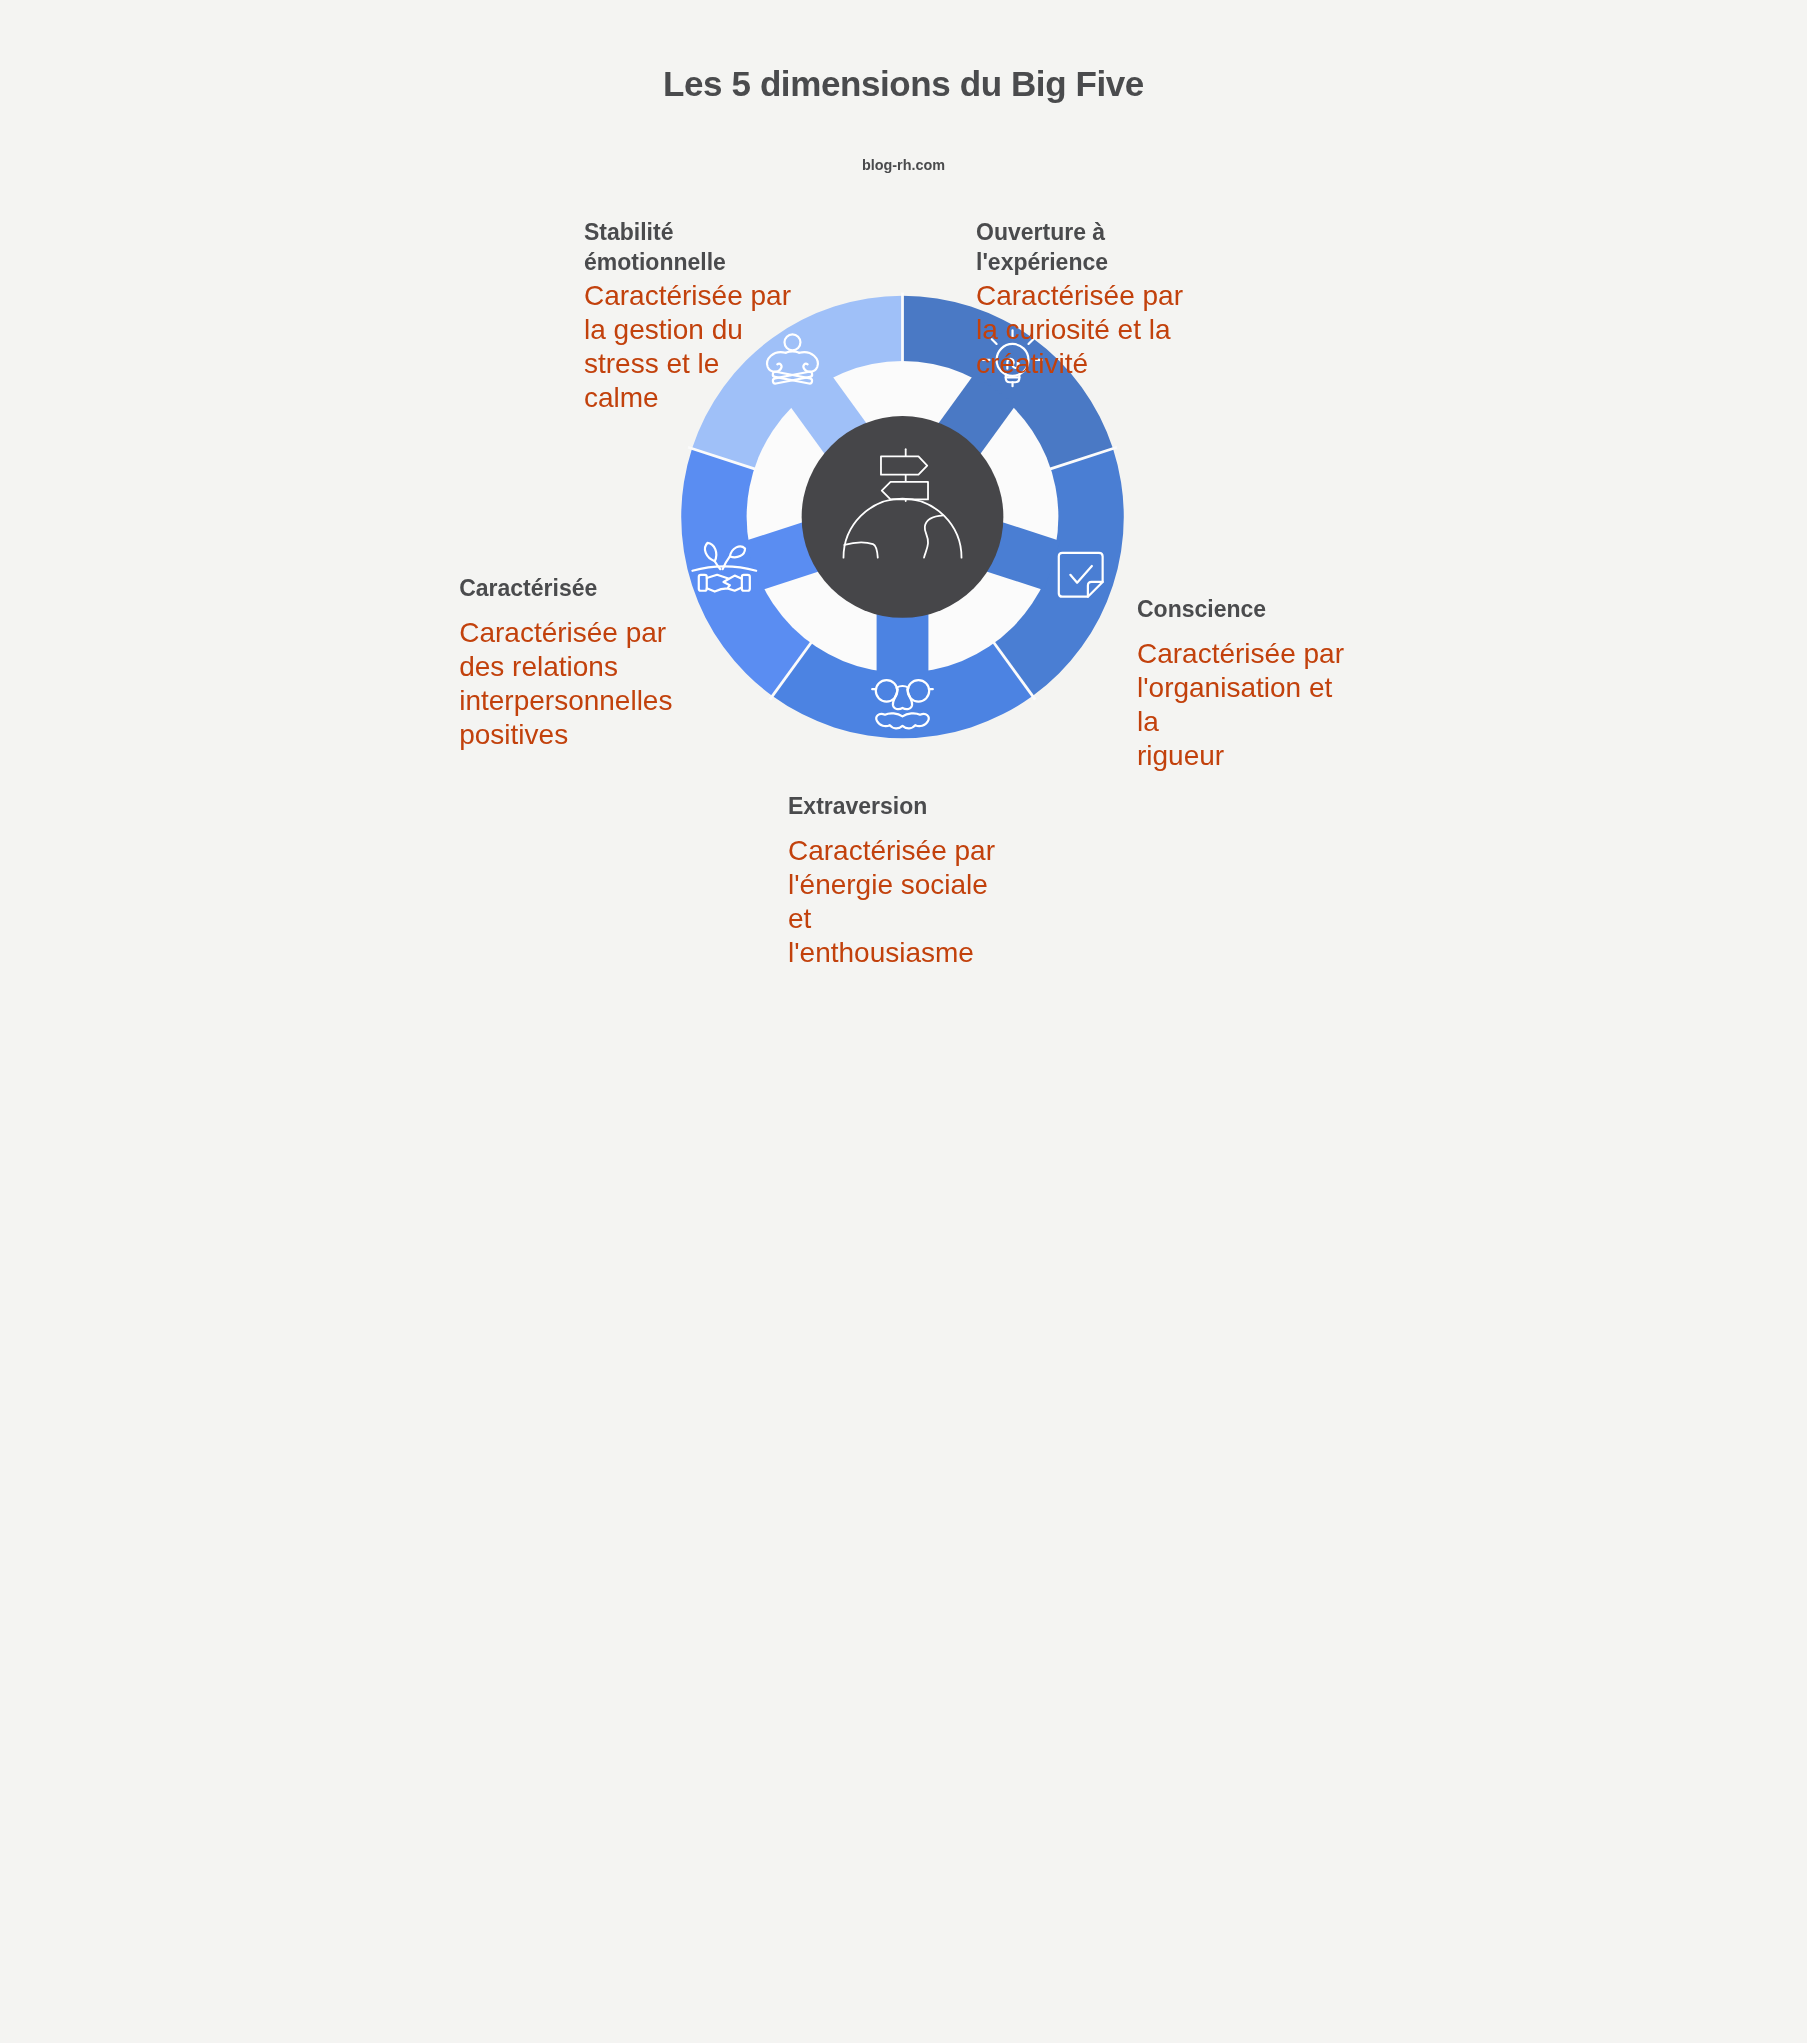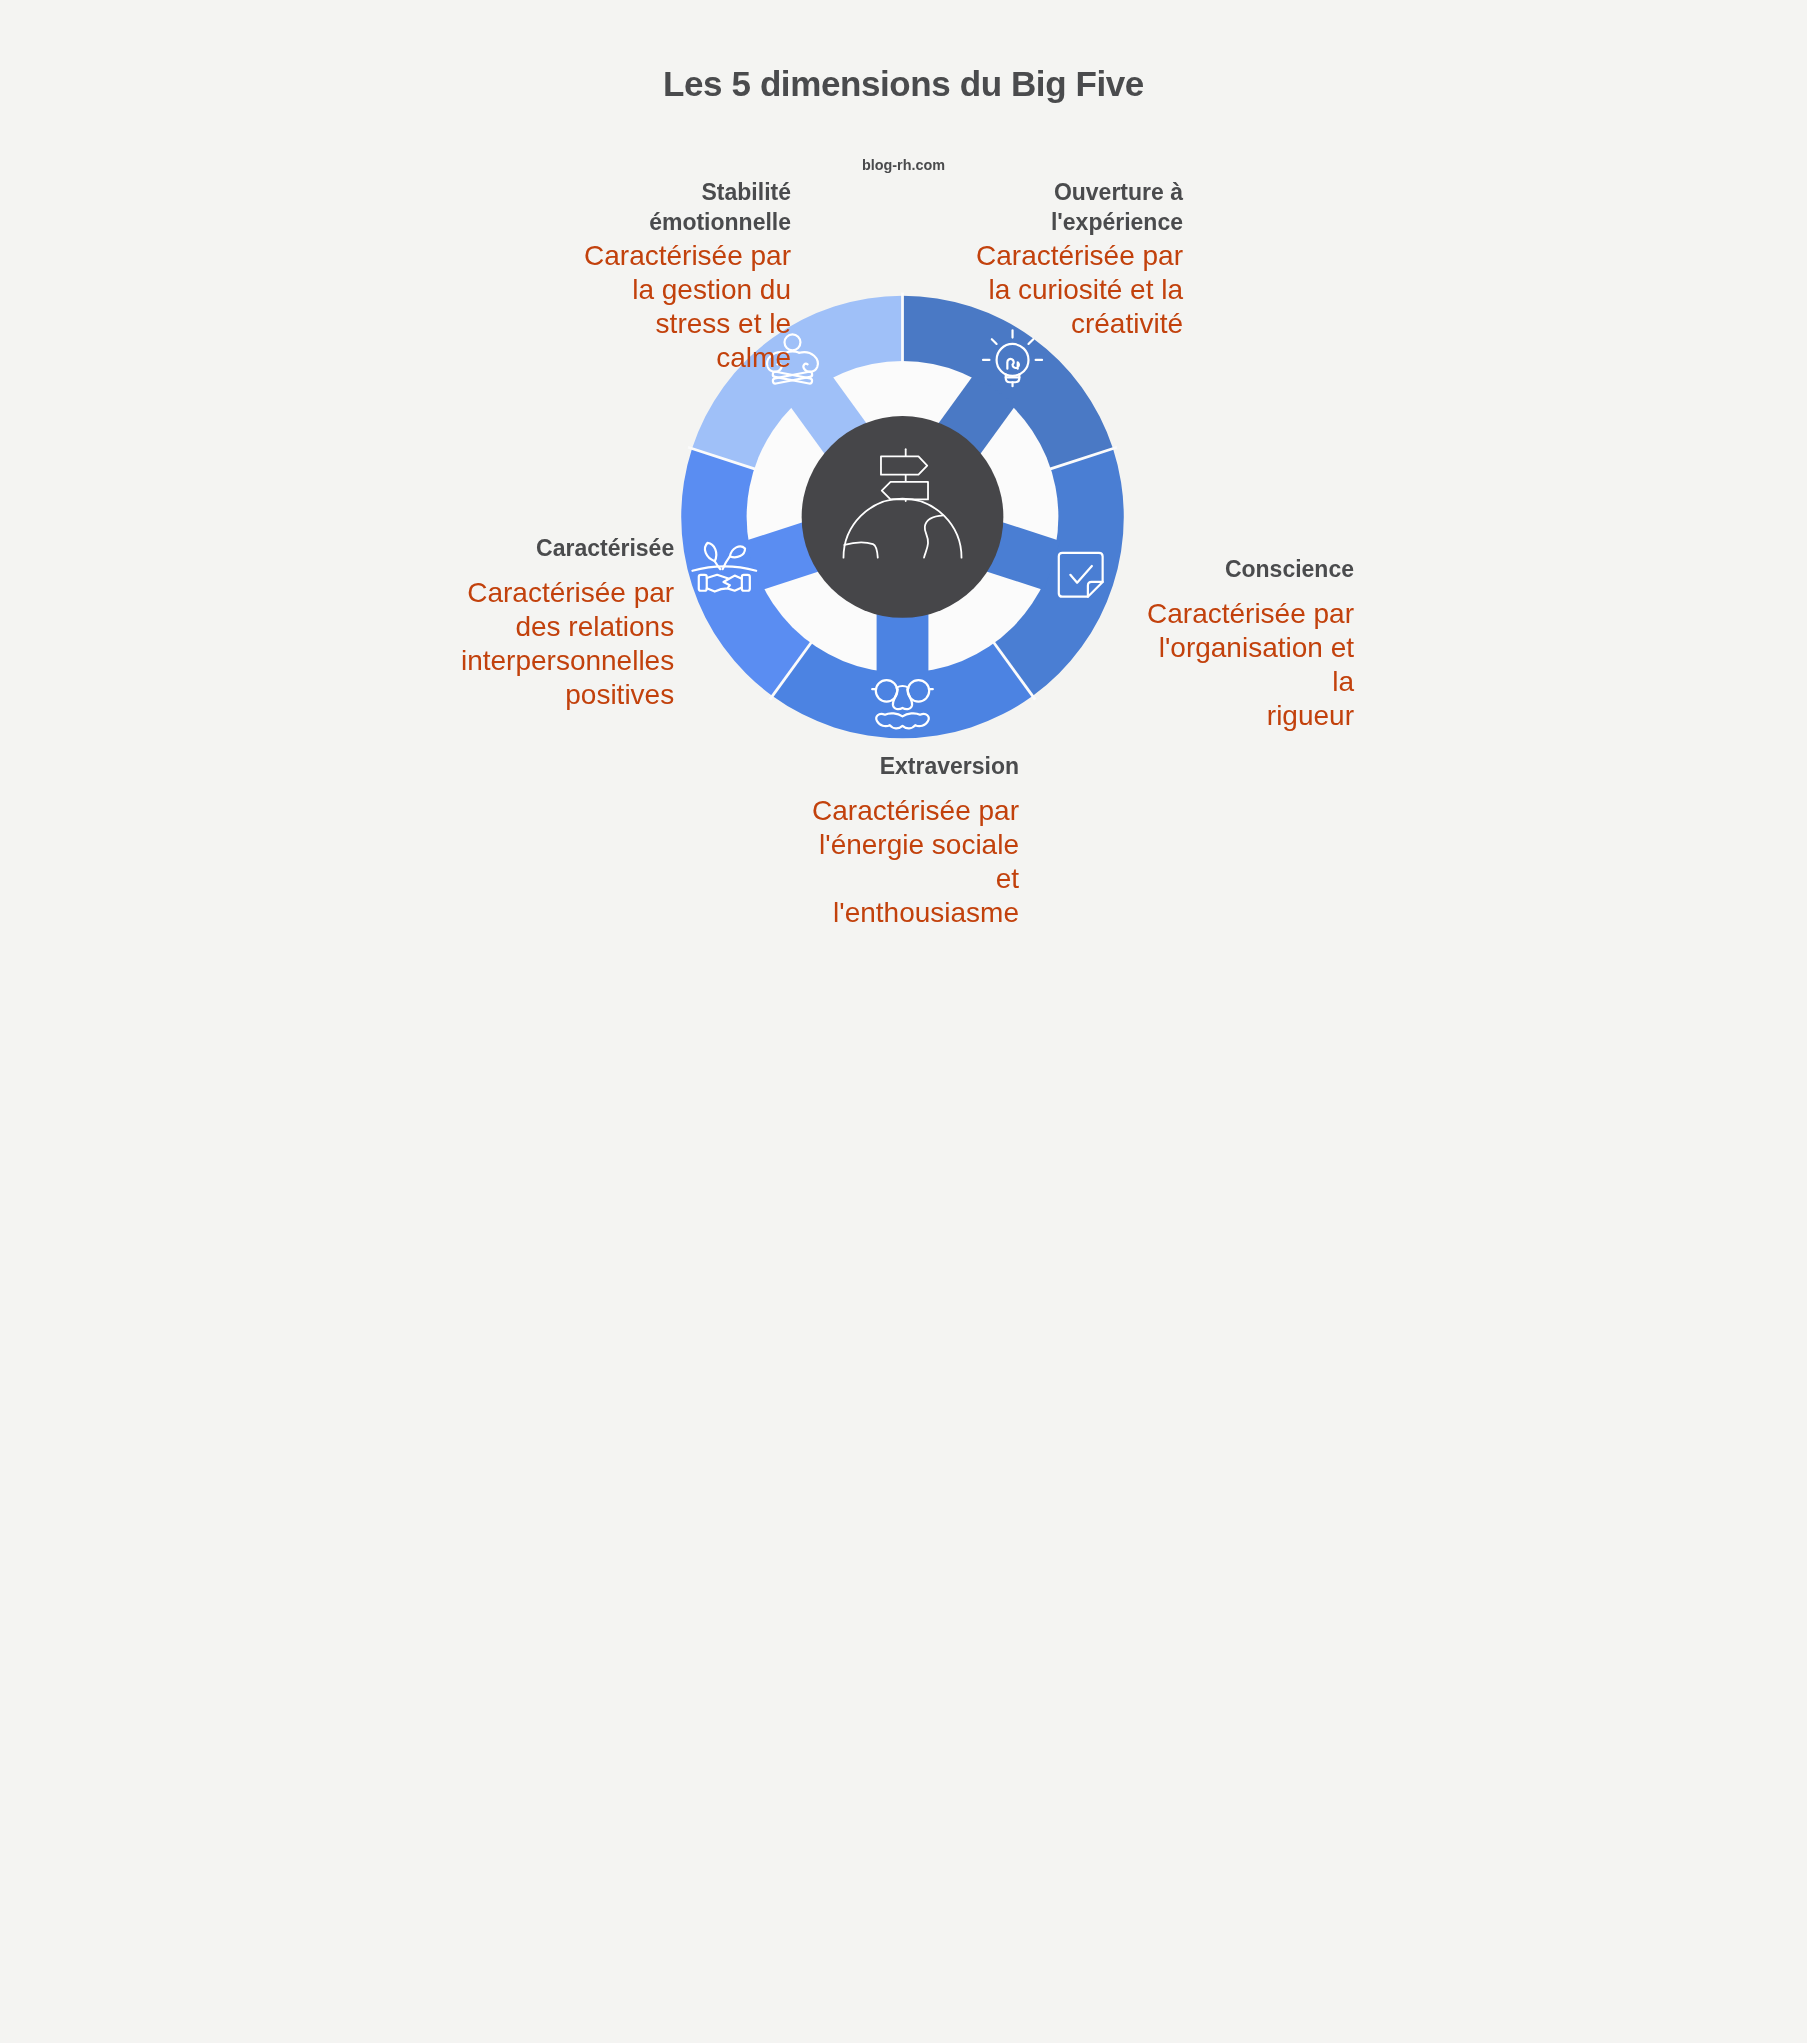--- a/index.html
+++ b/index.html
@@ -1,21 +1,21 @@
 <!DOCTYPE html>
 <html lang="fr" style="font-size:12.8px"><head>
 <meta charset="utf-8">
 <style>
   html,body{margin:0;padding:0;background:#f4f4f2;font-family:"Liberation Sans","DejaVu Sans",sans-serif;}
   .stage{position:relative;width:903px;height:1022px;margin:0 auto;background:#f4f4f2;overflow:hidden;}
   .stage svg.donut{position:absolute;left:0;top:0;width:100%;height:100%;display:block;}
   .title{position:absolute;left:0;right:0;top:64px;text-align:center;font-size:35px;font-weight:bold;
          color:#4a4b4d;letter-spacing:-0.4px;}
   .subtitle{position:absolute;left:0;right:0;top:118px;text-align:center;font-size:14.4px;font-weight:bold;color:#4a4b4d;margin-top:39px;}
-  .dim-label{position:absolute;text-align:right;}
+  .dim-label{position:absolute;text-align:left;margin-top:40px;}
   .dim-label .head{font-size:23px;font-weight:bold;line-height:30px;color:#4a4b4d;white-space:pre-line;}
   .dim-label .desc{font-size:28px;line-height:34px;color:#c2410c;white-space:pre-line;margin-top:1.6px;}
   .dim-label.gap .desc{margin-top:12.8px;}
   .pos-stabilite{left:132px;top:177px;width:207px;}
   .pos-ouverture{left:524px;top:177px;width:207px;}
   .pos-conscience{left:685px;top:554px;width:217px;}
   .pos-cooperation{left:7.2px;top:533px;width:215px;}
   .pos-extraversion{left:336px;top:751px;width:231px;}
   .icon{stroke:#ffffff;fill:none;stroke-width:5.5;stroke-linecap:round;stroke-linejoin:round;}
   .icon-center{stroke:#ffffff;fill:none;stroke-width:4.5;stroke-linecap:round;stroke-linejoin:round;}

